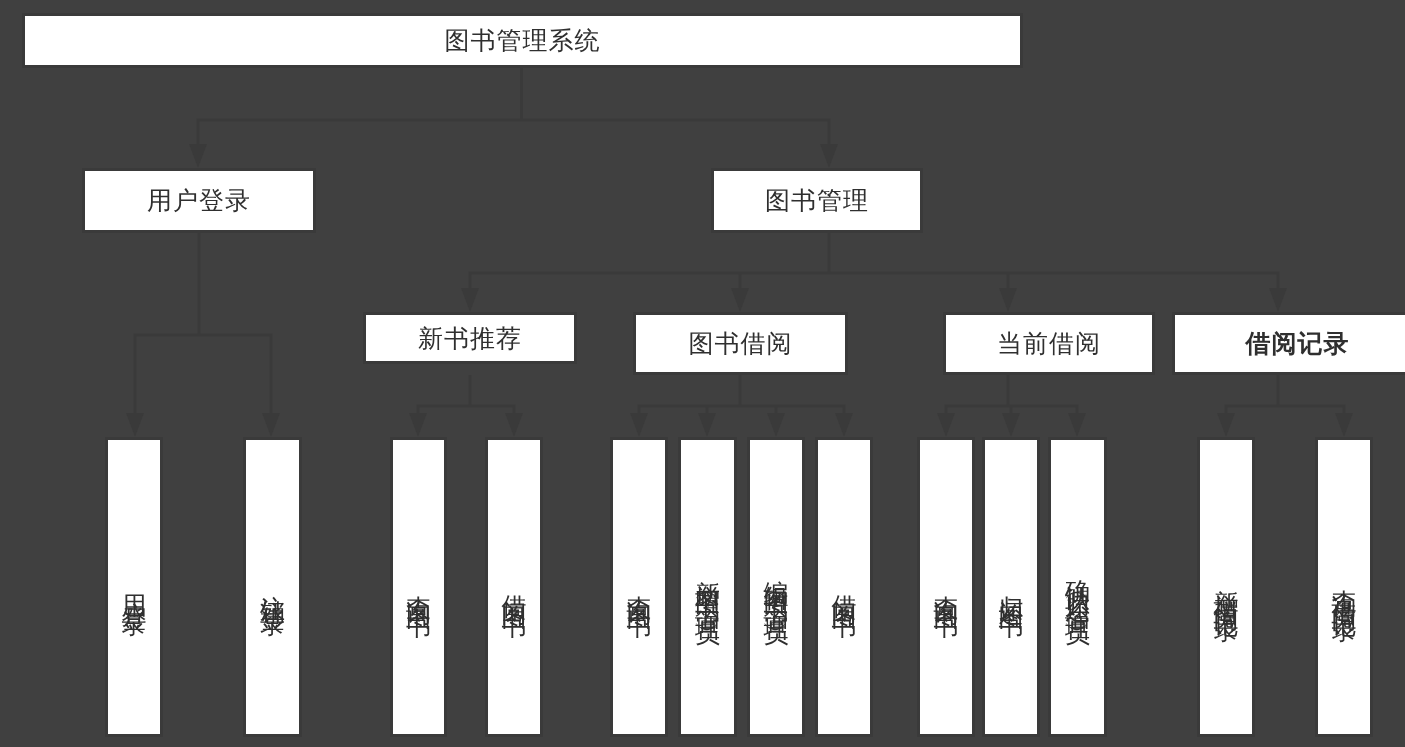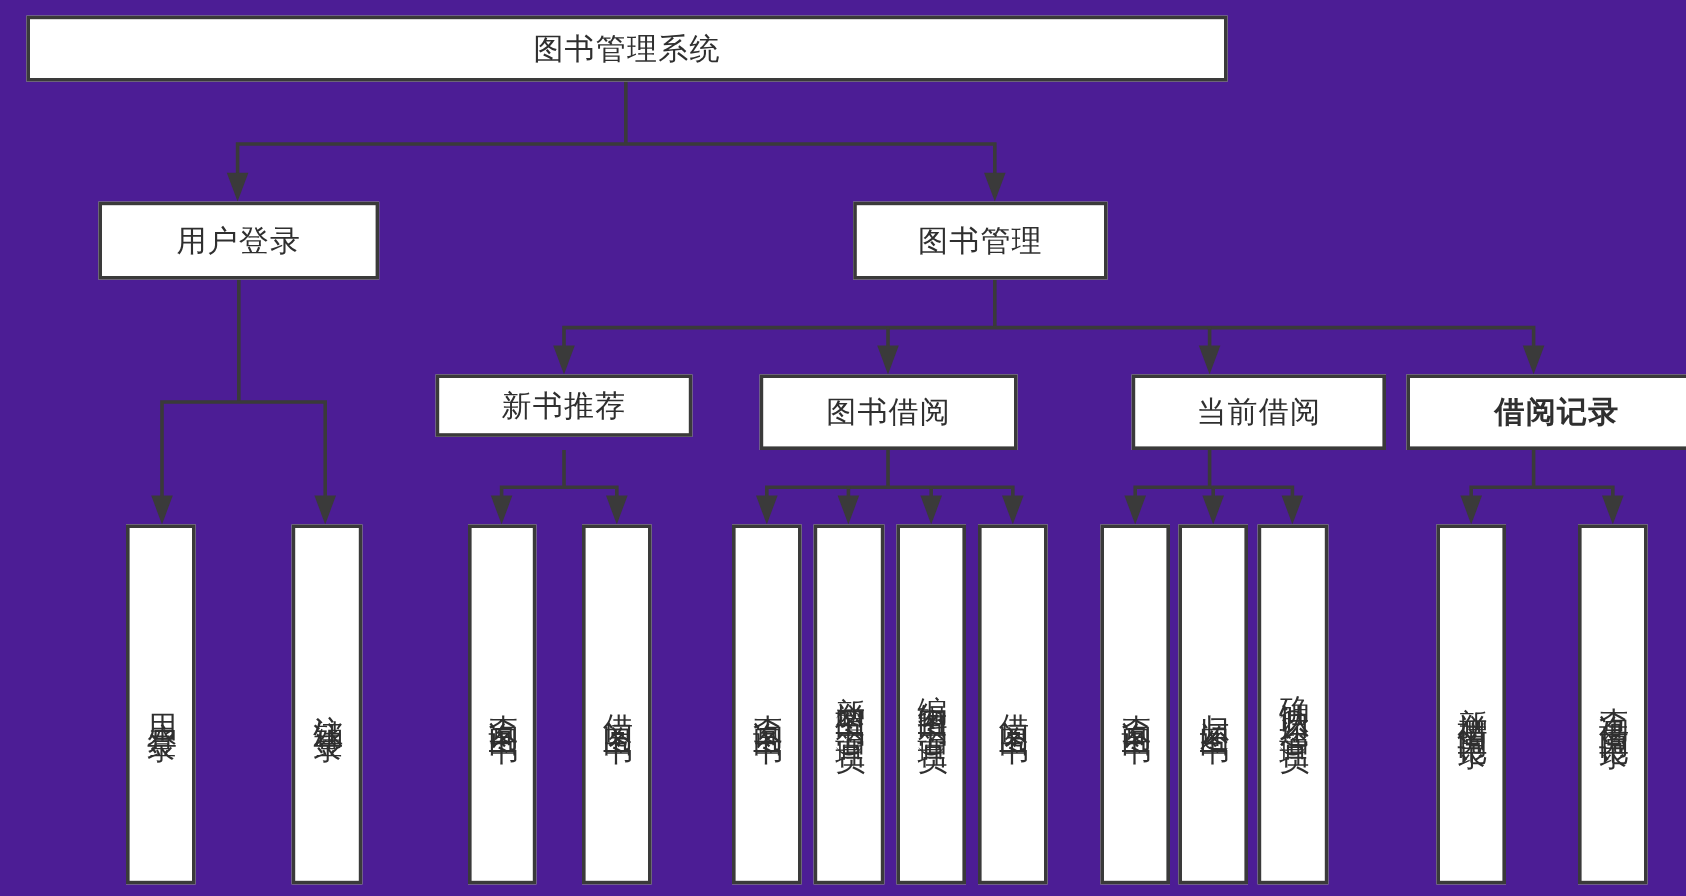--- a/index.html
+++ b/index.html
@@ -5,21 +5,21 @@
   html, body {
     margin: 0;
     padding: 0;
     background: #ffffff;
     font-family: "Liberation Sans", "DejaVu Sans", sans-serif;
   }
   #canvas {
     position: relative;
     width: 1405px;
     height: 747px;
-    background: #4c1d95;
+    background: #404040;
     overflow: hidden;
   }
   #wires {
     position: absolute;
     left: 0;
     top: 0;
     z-index: 1;
   }
   .node {
     position: absolute;

